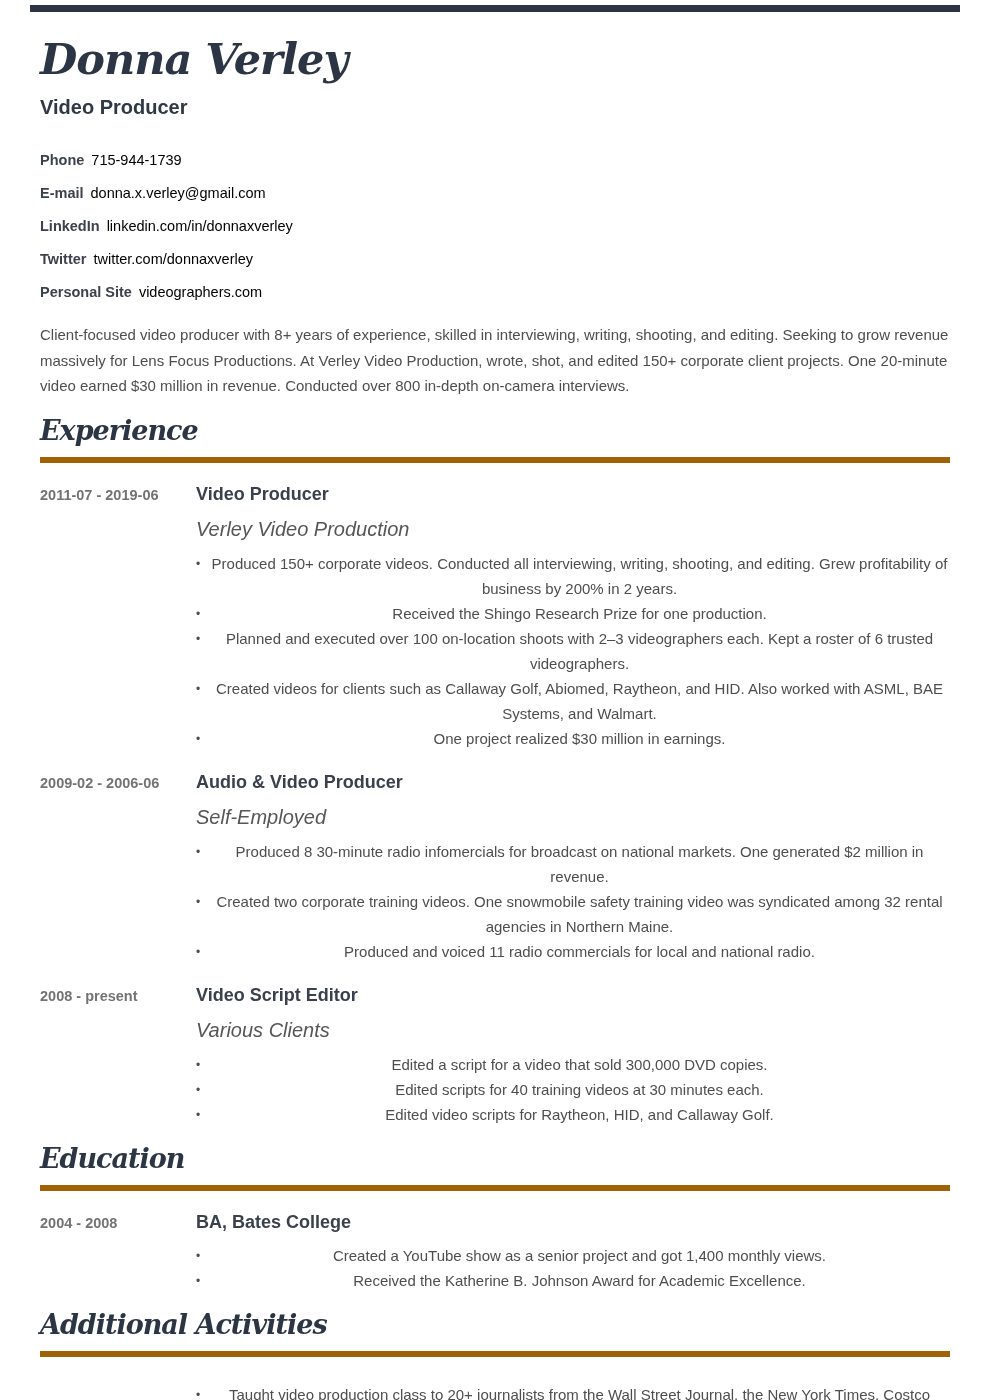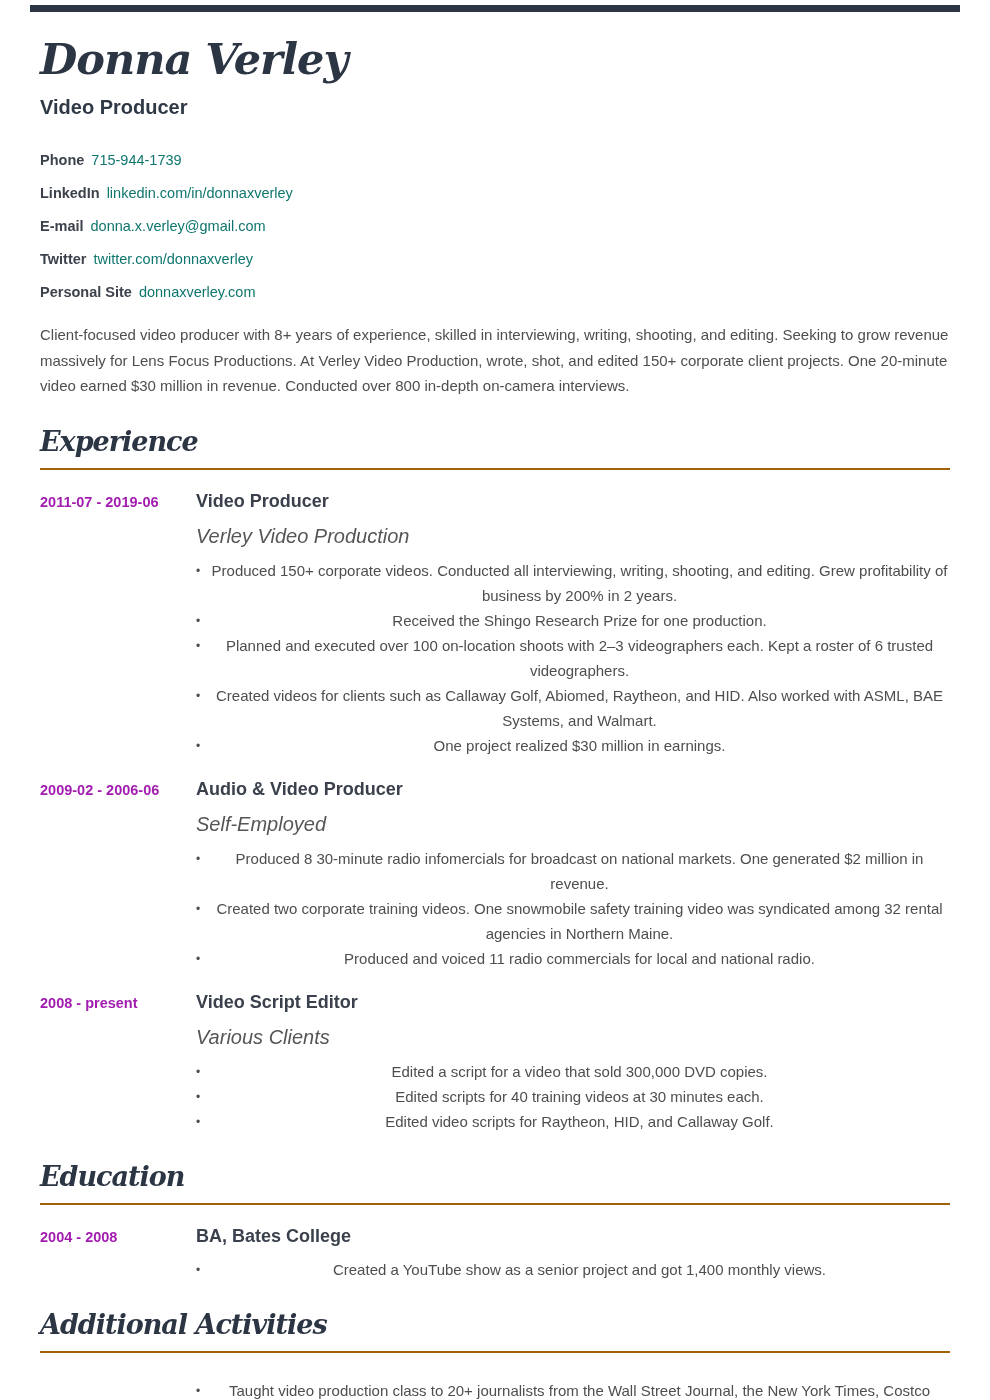--- a/index.html
+++ b/index.html
@@ -24,46 +24,46 @@
   }
   .job-title {
     margin-top: 13px;
     font-size: 20px; font-weight: bold;
     color: #2f3845;
   }
 
   .contact { margin-top: 25px; }
   .contact-row { font-size: 14.5px; line-height: 33px; white-space: nowrap; }
   .contact-label { font-weight: bold; color: #3c424c; margin-right: 7px; }
-  .contact-value { color: #0f766e; text-align: center; }
+  .contact-value { color: #000000; text-align: center; }
 
   .summary {
     margin-top: 13px;
     font-size: 15px; line-height: 25.5px; color: #4e4e4e;
   }
 
   .section-header {
-    margin-top: 27px;
+    margin-top: 16px;
     padding-bottom: 11px;
-    border-bottom: 2px solid #a16207;
+    border-bottom: 6px solid #a16207;
   }
   .section-title {
     font-family: "DejaVu Serif", serif;
     font-style: italic; font-weight: bold;
     font-size: 27px; letter-spacing: -1px;
     color: inherit;
   }
 
   .entry {
     display: grid;
     grid-template-columns: 156px 1fr;
     margin-top: 21px;
   }
   .entry-dates {
-    font-size: 14.5px; font-weight: bold; color: #a21caf;
+    font-size: 14.5px; font-weight: bold; color: #737373;
     padding-top: 3px; white-space: nowrap;
   }
   .entry-title { font-size: 18px; font-weight: bold; color: #3a414c; }
   .entry-subtitle { margin-top: 13px; font-style: italic; font-size: 20px; color: #565656; }
   .bullets { list-style: none; margin-top: 10px; }
   .bullets li {
     position: relative;
     padding-left: 13px;
     font-size: 15px; line-height: 25px;
     color: #4e4e4e;
@@ -86,30 +86,30 @@
   <div class="content">
 
     <div class="person-name accent-text">Donna Verley</div>
     <div class="job-title">Video Producer</div>
 
     <div class="contact">
       <div class="contact-row">
         <span class="contact-label">Phone</span><span class="contact-value">715-944-1739</span>
       </div>
       <div class="contact-row">
-        <span class="contact-label">LinkedIn</span><span class="contact-value">linkedin.com/in/donnaxverley</span>
+        <span class="contact-label">E-mail</span><span class="contact-value">donna.x.verley@gmail.com</span>
       </div>
       <div class="contact-row">
-        <span class="contact-label">E-mail</span><span class="contact-value">donna.x.verley@gmail.com</span>
+        <span class="contact-label">LinkedIn</span><span class="contact-value">linkedin.com/in/donnaxverley</span>
       </div>
       <div class="contact-row">
         <span class="contact-label">Twitter</span><span class="contact-value">twitter.com/donnaxverley</span>
       </div>
       <div class="contact-row">
-        <span class="contact-label">Personal Site</span><span class="contact-value">donnaxverley.com</span>
+        <span class="contact-label">Personal Site</span><span class="contact-value">videographers.com</span>
       </div>
     </div>
 
     <div class="summary">Client-focused video producer with 8+ years of experience, skilled in interviewing, writing, shooting, and editing. Seeking to grow revenue massively for Lens Focus Productions. At Verley Video Production, wrote, shot, and edited 150+ corporate client projects. One 20-minute video earned $30 million in revenue. Conducted over 800 in-depth on-camera interviews.</div>
 
     <div class="section-header">
       <div class="section-title accent-text">Experience</div>
     </div>
 
     <div class="entry">
@@ -156,20 +156,21 @@
     <div class="section-header">
       <div class="section-title accent-text">Education</div>
     </div>
 
     <div class="entry">
       <div class="entry-dates">2004 - 2008</div>
       <div>
         <div class="entry-title">BA, Bates College</div>
         <ul class="bullets">
           <li>Created a YouTube show as a senior project and got 1,400 monthly views.</li>
+          <li>Received the Katherine B. Johnson Award for Academic Excellence.</li>
         </ul>
       </div>
     </div>
 
     <div class="section-header">
       <div class="section-title accent-text">Additional Activities</div>
     </div>
 
     <div class="entry">
       <div class="entry-dates"></div>

